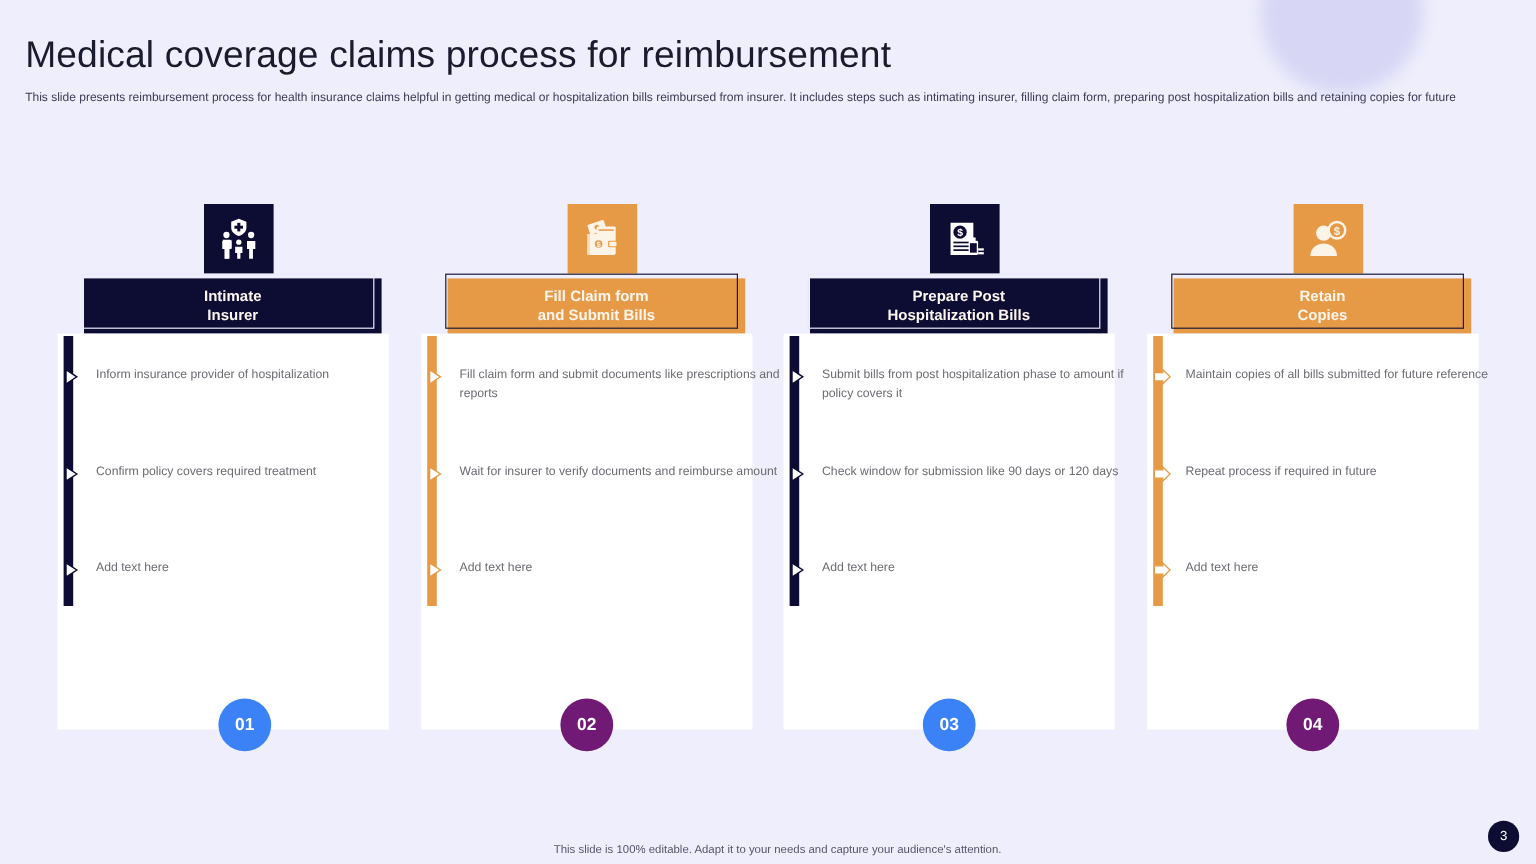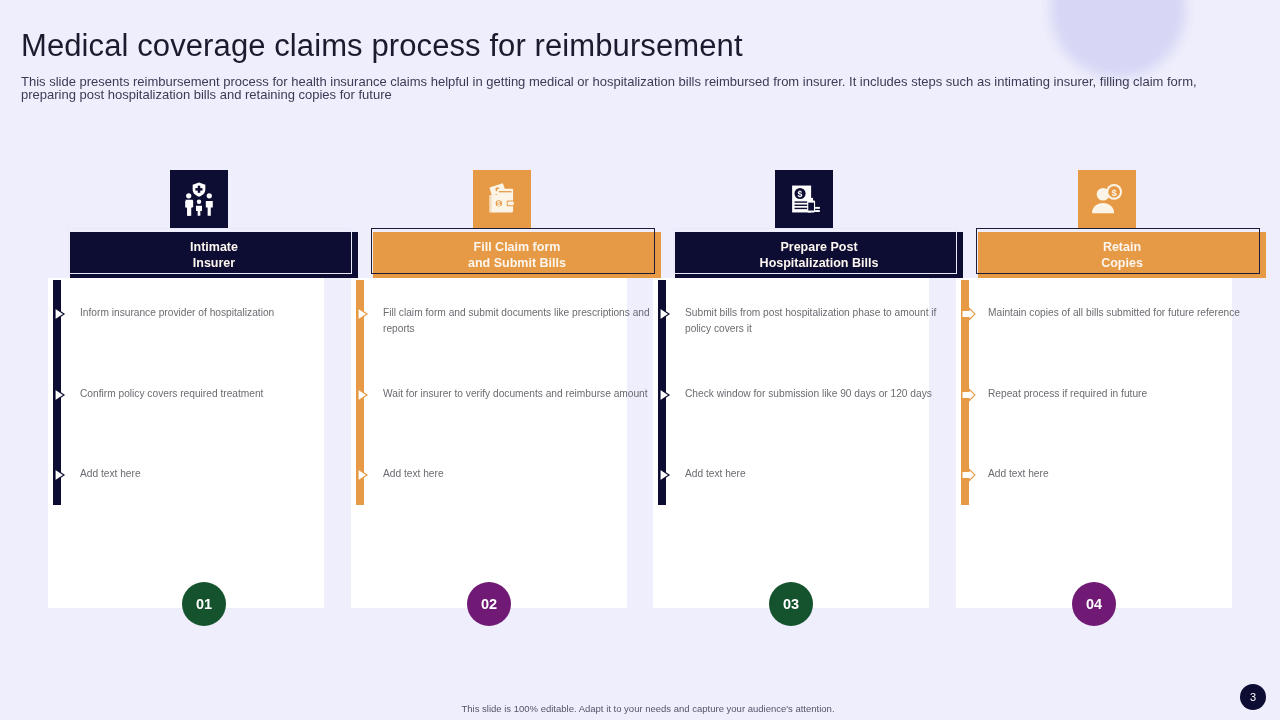--- a/index.html
+++ b/index.html
@@ -35,21 +35,21 @@
     font-weight: 400;
     color: #1b1b2f;
     letter-spacing: .1px;
     white-space: nowrap;
   }
   .slide-subtitle {
     position: absolute;
     left: 21px;
     top: 75px;
     width: 1200px;
-    font-size: 13px;
+    font-size: 10px;
     line-height: 13px;
     color: #3b3b55;
   }
 
   
   .cards {
     position: absolute;
     top: 170px;
     left: 0;
     width: 1280px;
@@ -80,21 +80,21 @@
   }
   .icon-tile.navy  { background: #0d0d33; }
   .icon-tile.orange{ background: #e79a45; }
   .icon-tile svg { width: 38px; height: 38px; display:block; }
 
   
   .card-header {
     position: absolute;
     top: 62px;
     left: 22px;
-    width: 288px;
+    width: 248px;
     height: 46px;
   }
   
   .card-header.navy .hdr-fill {
     position: absolute;
     inset: 0;
     background: #0d0d33;
   }
   .card-header.navy .hdr-outline {
     position: absolute;
@@ -190,21 +190,21 @@
     height: 44px;
     border-radius: 50%;
     display: flex;
     align-items: center;
     justify-content: center;
     font-size: 14.5px;
     font-weight: 700;
     color: #ffffff;
     z-index: 5;
   }
-  .num-badge.navy   { background: #14532d; }
+  .num-badge.navy   { background: #3b82f6; }
   .num-badge.orange { background: #701a75; }
 
   
   .card.c0 .num-badge { left: 134px; transform: none; }
   .card.c2 .num-badge { left: 116px; transform: none; }
   .card.c1 .num-badge { left: 116px; transform: none; }
   .card.c3 .num-badge { left: 116px; transform: none; }
 
   
   .footer-note {

